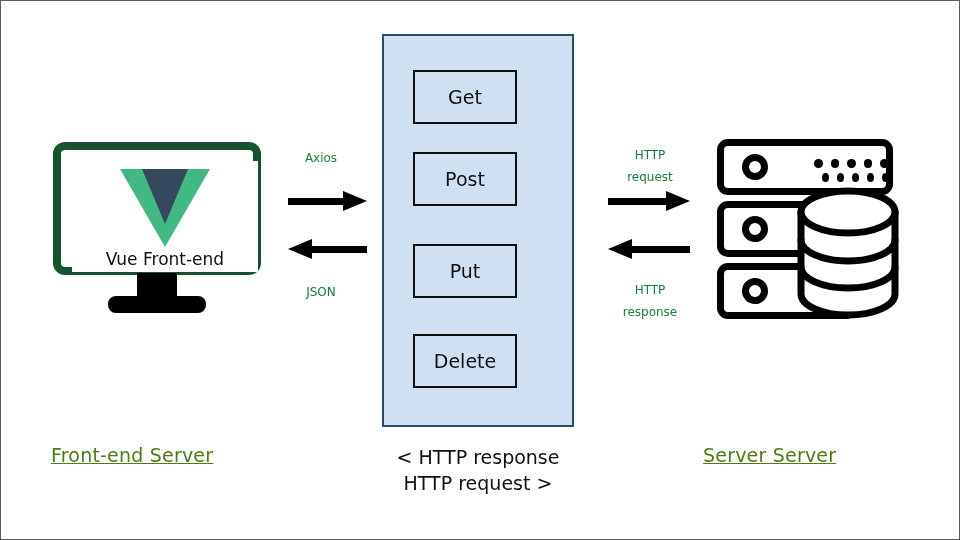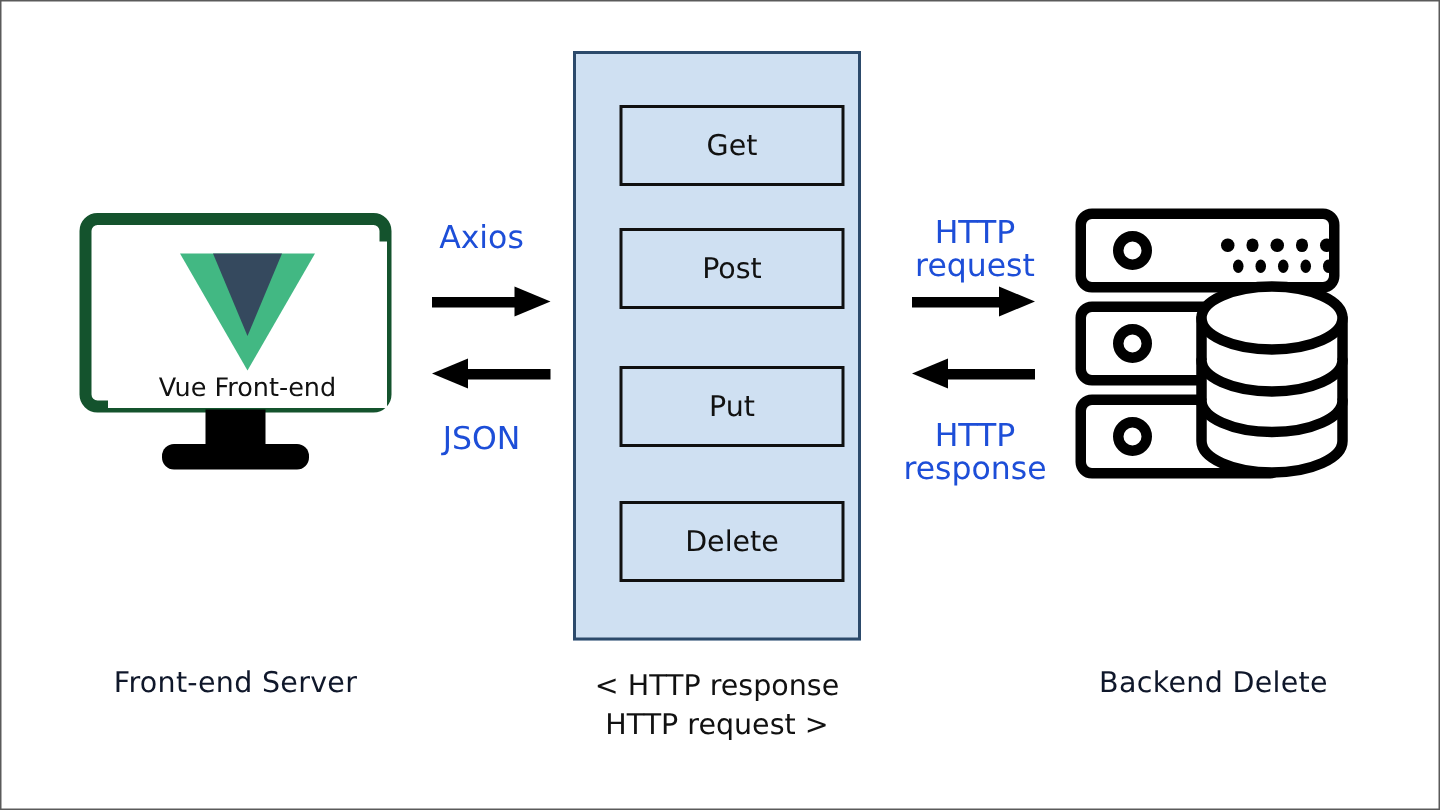--- a/index.html
+++ b/index.html
@@ -17,38 +17,38 @@
     height: 540px;
     background: #ffffff;
     box-sizing: border-box;
     border: 1px solid #5a5a5a;
     overflow: hidden;
   }
 
   
   .cap {
     position: absolute;
-    text-align: center;
-    color: #0f172a;
+    color: #4d7c0f;
     font-size: 19px;
     letter-spacing: .2px;
     white-space: nowrap;
+    text-decoration: underline;
   }
   .cap2 {
     position: absolute;
     text-align: center;
     color: #111111;
     font-size: 19px;
     line-height: 26px;
   }
   .arrow-label {
     position: absolute;
     text-align: center;
-    color: #1d4ed8;
-    font-size: 21px;
+    color: #15803d;
+    font-size: 12px;
     line-height: 22px;
     white-space: nowrap;
   }
 
   
   #monitor { position: absolute; left: 52px; top: 141px; width: 208px; height: 175px; }
   .mon-bezel {
     position: absolute; left: 0; top: 0; width: 208px; height: 133px;
     box-sizing: border-box;
     border: 8px solid #14532d;
@@ -106,21 +106,21 @@
   }
 
   
   #http-panel {
     position: absolute; left: 381px; top: 33px; width: 192px; height: 393px;
     box-sizing: border-box;
     background: #cfe0f2;
     border: 2px solid #2c4a6b;
   }
   .method-box {
-    position: absolute; left: 29px; width: 150px; height: 54px;
+    position: absolute; left: 29px; width: 104px; height: 54px;
     box-sizing: border-box;
     background: #cfe0f2;
     border: 2px solid #101010;
     display: flex; align-items: center; justify-content: center;
     font-size: 19px; color: #111111;
   }
 
   
   #server { position: absolute; left: 716px; top: 138px; width: 184px; height: 182px; }
   .rack {
@@ -245,15 +245,15 @@
     </div>
   </div>
 
   <div class="cap" id="cap-frontend">Front-end Server</div>
 
   <div class="cap2" id="cap-middle">
     <div>&lt; HTTP response</div>
     <div>HTTP request &gt;</div>
   </div>
 
-  <div class="cap" id="cap-backend">Backend Delete</div>
+  <div class="cap" id="cap-backend">Server Server</div>
 
 </div>
 
 </body></html>

